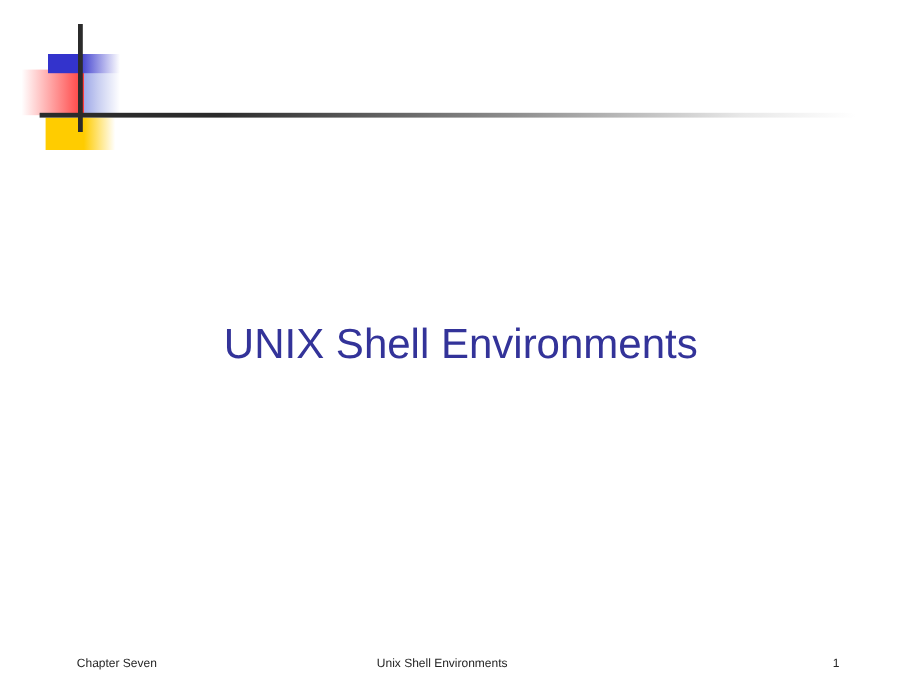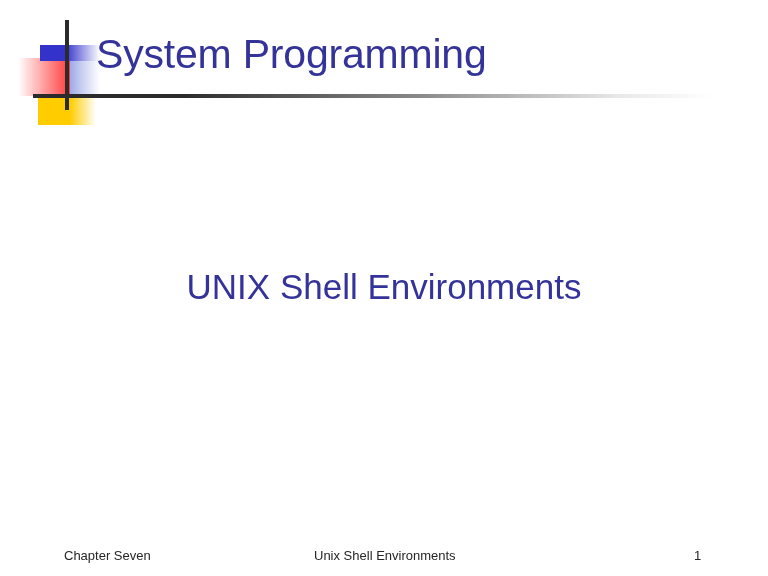--- a/index.html
+++ b/index.html
@@ -115,21 +115,21 @@
     white-space: nowrap;
   }
 
   
   .footer {
     position: absolute;
     left: 0;
     top: 548px;
     width: 768px;
     height: 22px;
-    font-size: 13px;
+    font-size: 10px;
     color: #262626;
   }
   .footer-left {
     position: absolute;
     left: 64px;
     top: 0;
     white-space: nowrap;
   }
   .footer-center {
     position: absolute;
@@ -151,21 +151,20 @@
 
   <div class="deco">
     <div class="deco-red"></div>
     <div class="deco-blue-tail"></div>
     <div class="deco-blue"></div>
     <div class="deco-yellow"></div>
     <div class="deco-hbar"></div>
     <div class="deco-vbar"></div>
   </div>
 
-  <div class="slide-title">System Programming</div>
 
   <div class="slide-body">
     <span class="body-text">UNIX Shell Environments</span>
   </div>
 
   <div class="footer">
     <span class="footer-left">Chapter Seven</span>
     <span class="footer-center">Unix Shell Environments</span>
     <span class="footer-right">1</span>
   </div>

